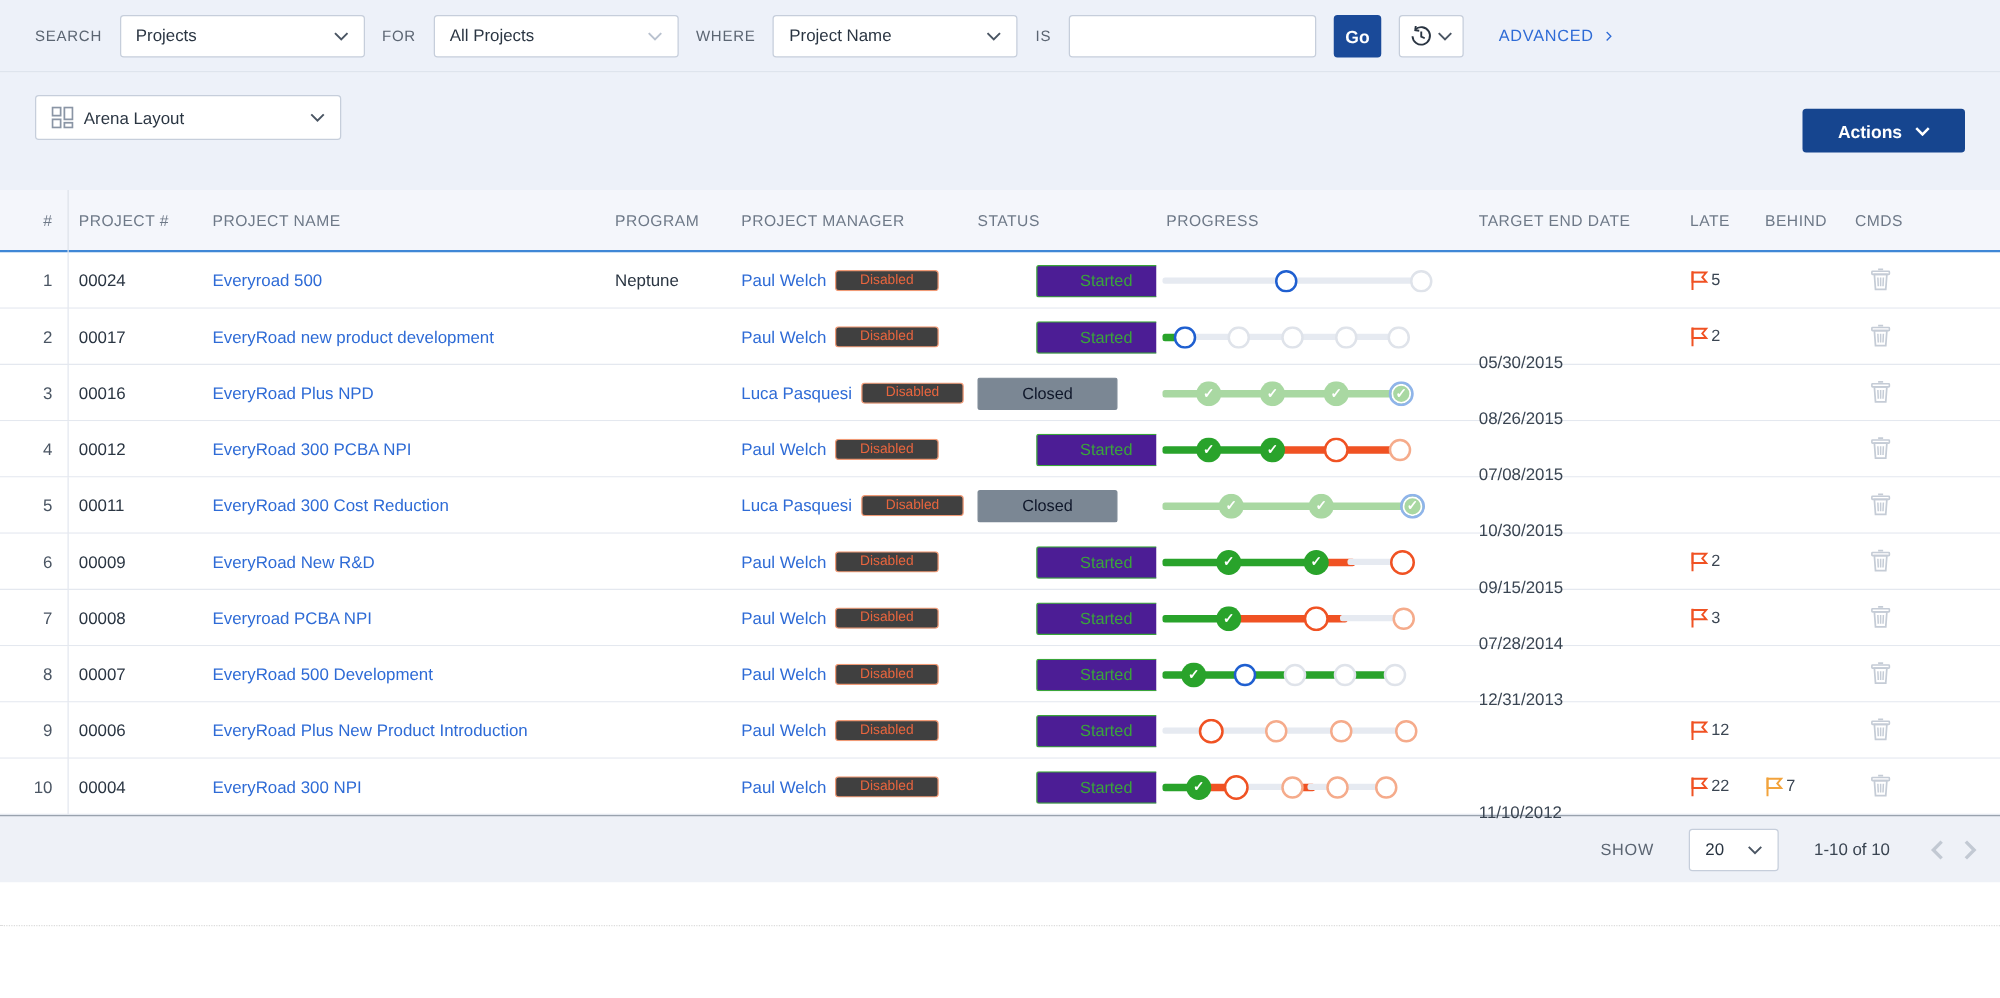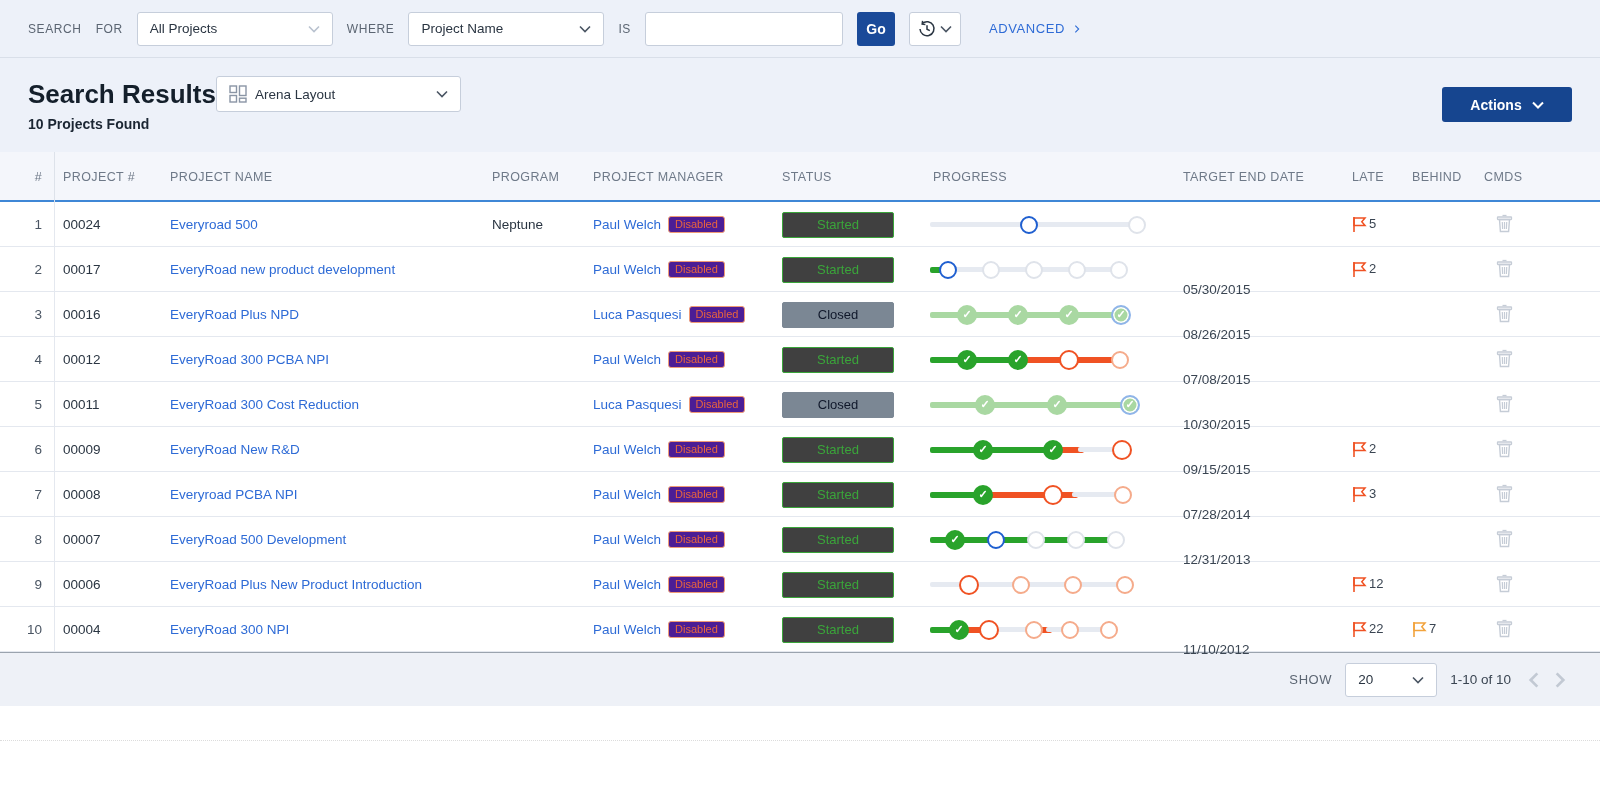--- a/index.html
+++ b/index.html
@@ -34,24 +34,24 @@
   
   .grid-row { display:grid; grid-template-columns:55px 107px 322px 101px 189px 151px 250px 169px 60px 72px 124px; align-items:center; }
   .thead { height:50px; background:#f4f6fb; border-bottom:2px solid #3f87d6; }
   .thead .th { font-size:12.5px; color:#6e7988; letter-spacing:.4px; padding-left:8px; }
   .th-num { text-align:right; padding-right:12px; border-right:1px solid #dde2ea; height:50px; line-height:50px; padding-left:0 !important; }
   .tbody .row { height:45px; border-bottom:1px solid #e4e8ef; background:#fff; }
   .cell { font-size:13.5px; color:#2a3542; padding-left:8px; overflow:hidden; white-space:nowrap; }
   .cell-num { text-align:right; padding-right:12px; border-right:1px solid #e4e8ef; height:45px; line-height:45px; color:#4a5563; padding-left:0; }
   .link { color:#2e6bd6; cursor:pointer; text-decoration:none; }
   .mgr-cell { display:flex; align-items:center; gap:7px; }
-  .disabled-badge { font-size:11px; color:#e8653e; border:1px solid #f09a76; border-radius:3px; padding:1px 6px 2px; background:#4c1d95; }
+  .disabled-badge { font-size:11px; color:#e8653e; border:1px solid #f09a76; border-radius:3px; padding:1px 19px 2px; background:#404040; }
 
   .status-badge { width:112px; height:26px; border-radius:2px; display:flex; align-items:center; justify-content:center; font-size:13px; }
-  .status-badge.started { border:1.5px solid #3aa53a; color:#3aa53a; background:#404040; }
+  .status-badge.started { border:1.5px solid #3aa53a; color:#3aa53a; background:#4c1d95;margin-left:47px; }
   .status-badge.closed { background:#7b8794; color:#0f172a; border:1.5px solid #7b8794; }
 
   
   .ptrack { display:flex; align-items:center; width:232px; }
   .seg { height:5px; border-radius:2px; margin:0 -3px; }
   .seg-gray  { background:#e6eaf1; }
   .seg-green { background:#29a32b; height:6px; }
   .seg-lgreen{ background:#a9d8a2; height:6px; }
   .seg-orange{ background:#f05223; height:6px; }
   .node { border-radius:50%; background:#fff; z-index:1; flex:0 0 auto; display:flex; align-items:center; justify-content:center; font-size:11px; font-weight:bold; color:#fff; }
@@ -62,38 +62,44 @@
   .node-open-gray { width:18px; height:18px; border:2px solid #dfe3ea; }
   .node-open-orange { width:20px; height:20px; border:2.5px solid #f05223; }
   .node-open-orange-light { width:18px; height:18px; border:2px solid #f5ab8b; }
 
   .date-cell { color:#3a4552;margin-top:40px; }
   .flag-wrap { display:flex; align-items:flex-start; gap:2px; }
   .flag-count { font-size:13px; color:#3a4552; }
   .trash-btn { background:none; border:none; cursor:pointer; padding:0; margin-left:12px; }
 
   
-  .tfooter { height:54px; background:#eef1f7; border-top:1px solid #9aa3ae; display:flex; align-items:center; justify-content:flex-end; padding-right:34px; gap:13px; }
+  .tfooter { height:54px; background:#eef1f7; border-top:1px solid #9aa3ae; display:flex; align-items:center; justify-content:flex-end; padding-right:18px; gap:28px; }
   .tf-show { font-size:13px; color:#5b6572; letter-spacing:.6px; }
-  .pagesize-select { width:92px; height:34px; }
+  .pagesize-select { width:72px; height:34px; }
   .tf-range { font-size:13.5px; color:#3a4552; }
   .pager { display:flex; gap:14px; margin-left:4px; }
   .pg-chev { width:12px; height:16px; cursor:pointer; }
   .pg-chev polyline { fill:none; stroke:#c2c9d3; stroke-width:2; }
 
   .bottom-area { height:92px; background:#fff; position:relative; }
   .bottom-area .dotline { position:absolute; top:34px; left:0; right:0; border-top:1px dotted #dcdcdc; }
 
   svg { display:block; }
 </style>
 </head>
 <body>
 
 <div class="topbar">
   <span class="tb-label">SEARCH</span>
+  <div class="select sel-w">
+    <span>Projects</span>
+    <svg class="chev" viewBox="0 0 12 8">
+        <polyline points="1,1.5 6,6.5 11,1.5"></polyline>
+      </svg>
+  </div>
   <span class="tb-label">FOR</span>
   <div class="select sel-w">
     <span>All Projects</span>
     <svg class="chev muted" viewBox="0 0 12 8">
         <polyline points="1,1.5 6,6.5 11,1.5"></polyline>
       </svg>
   </div>
   <span class="tb-label">WHERE</span>
   <div class="select sel-w">
     <span>Project Name</span>
@@ -116,24 +122,20 @@
   </div>
   <div class="advanced">
     <span>ADVANCED</span>
     <svg class="chev" width="9" height="13" viewBox="0 0 8 12">
         <polyline points="1.5,1 6.5,6 1.5,11"></polyline>
       </svg>
   </div>
 </div>
 
 <div class="results-head">
-  <div class="rh-left">
-    <span class="rh-title">Search Results</span>
-    <span class="rh-sub">10 Projects Found</span>
-  </div>
   <div class="select layout-select">
     <svg class="grid-icon" viewBox="0 0 18 18">
       <rect x="1" y="1" width="6.5" height="6.5"></rect>
         <rect x="10.5" y="1" width="6.5" height="9.5"></rect>
       <rect x="1" y="10.5" width="6.5" height="6.5"></rect>
         <rect x="10.5" y="13.2" width="6.5" height="3.8"></rect>
     </svg>
     <span class="lbl">Arena Layout</span>
     <svg class="chev" viewBox="0 0 12 8">
         <polyline points="1,1.5 6,6.5 11,1.5"></polyline>

